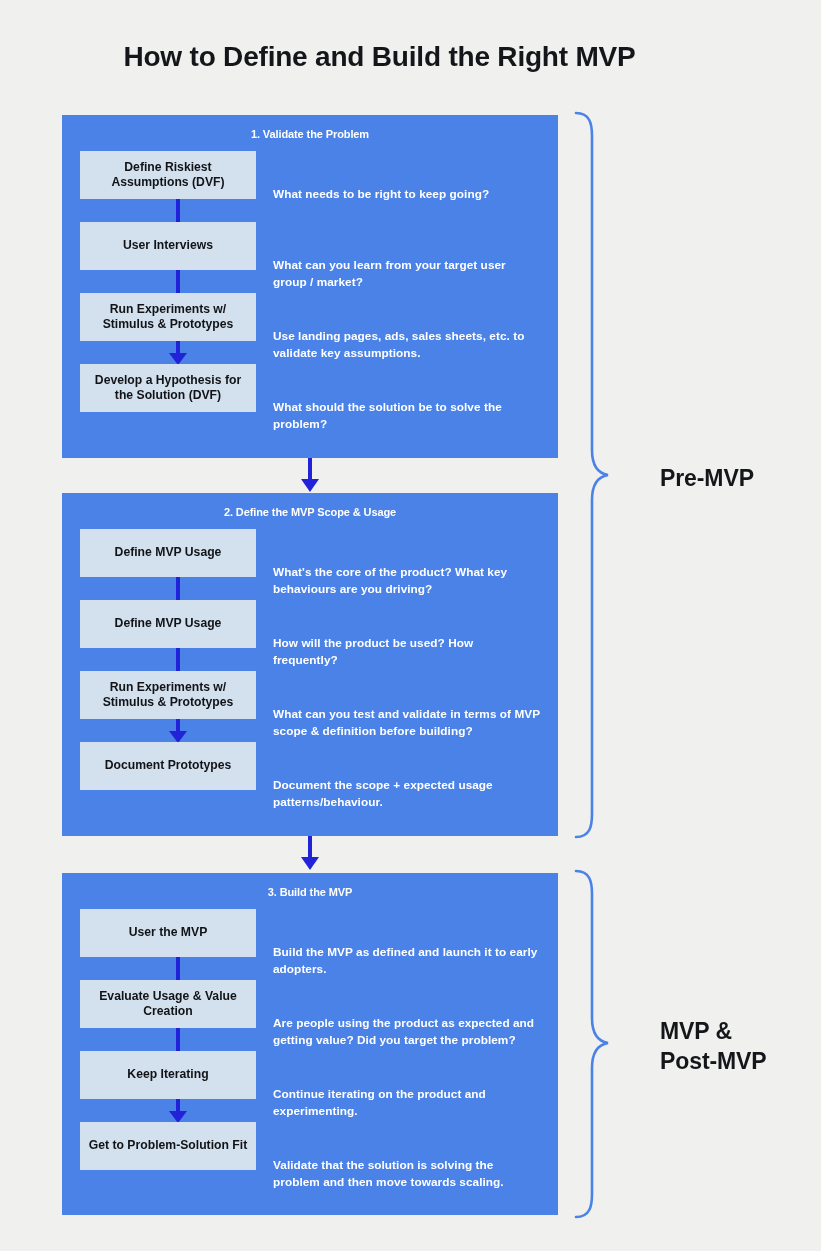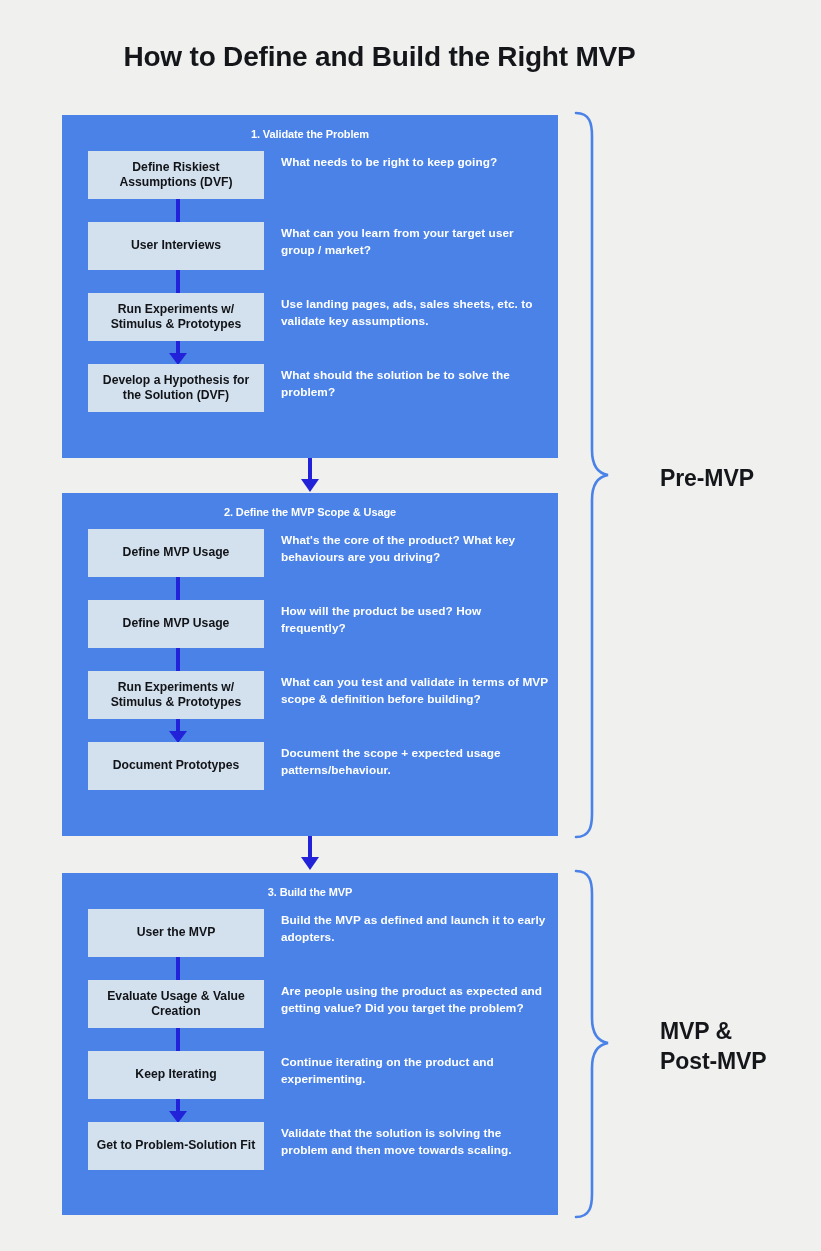--- a/index.html
+++ b/index.html
@@ -55,21 +55,21 @@
     margin-top: 11px;
   }
   .row {
     position: relative;
     display: flex;
     align-items: flex-start;
     height: 71px;
   }
   .step-box {
     position: relative;
-    margin-left: 26px;
+    margin-left: 18px;
     width: 176px;
     min-height: 48px;
     background: #d3e0ee;
     color: #111317;
     font-size: 12.2px;
     font-weight: bold;
     display: flex;
     align-items: center;
     justify-content: center;
     text-align: center;
@@ -79,20 +79,21 @@
   }
   .step-desc {
     margin-left: 17px;
     width: 268px;
     color: #ffffff;
     font-size: 11.8px;
     font-weight: bold;
     line-height: 1.42;
     padding-top: 3px;
     letter-spacing: 0.05px;
+    margin-top: 32px;
   }
 
   
   .connector {
     position: absolute;
     left: 114px;
     width: 4px;
     background: #2222d8;
   }
   .connector.plain { top: 48px; height: 23px; }

